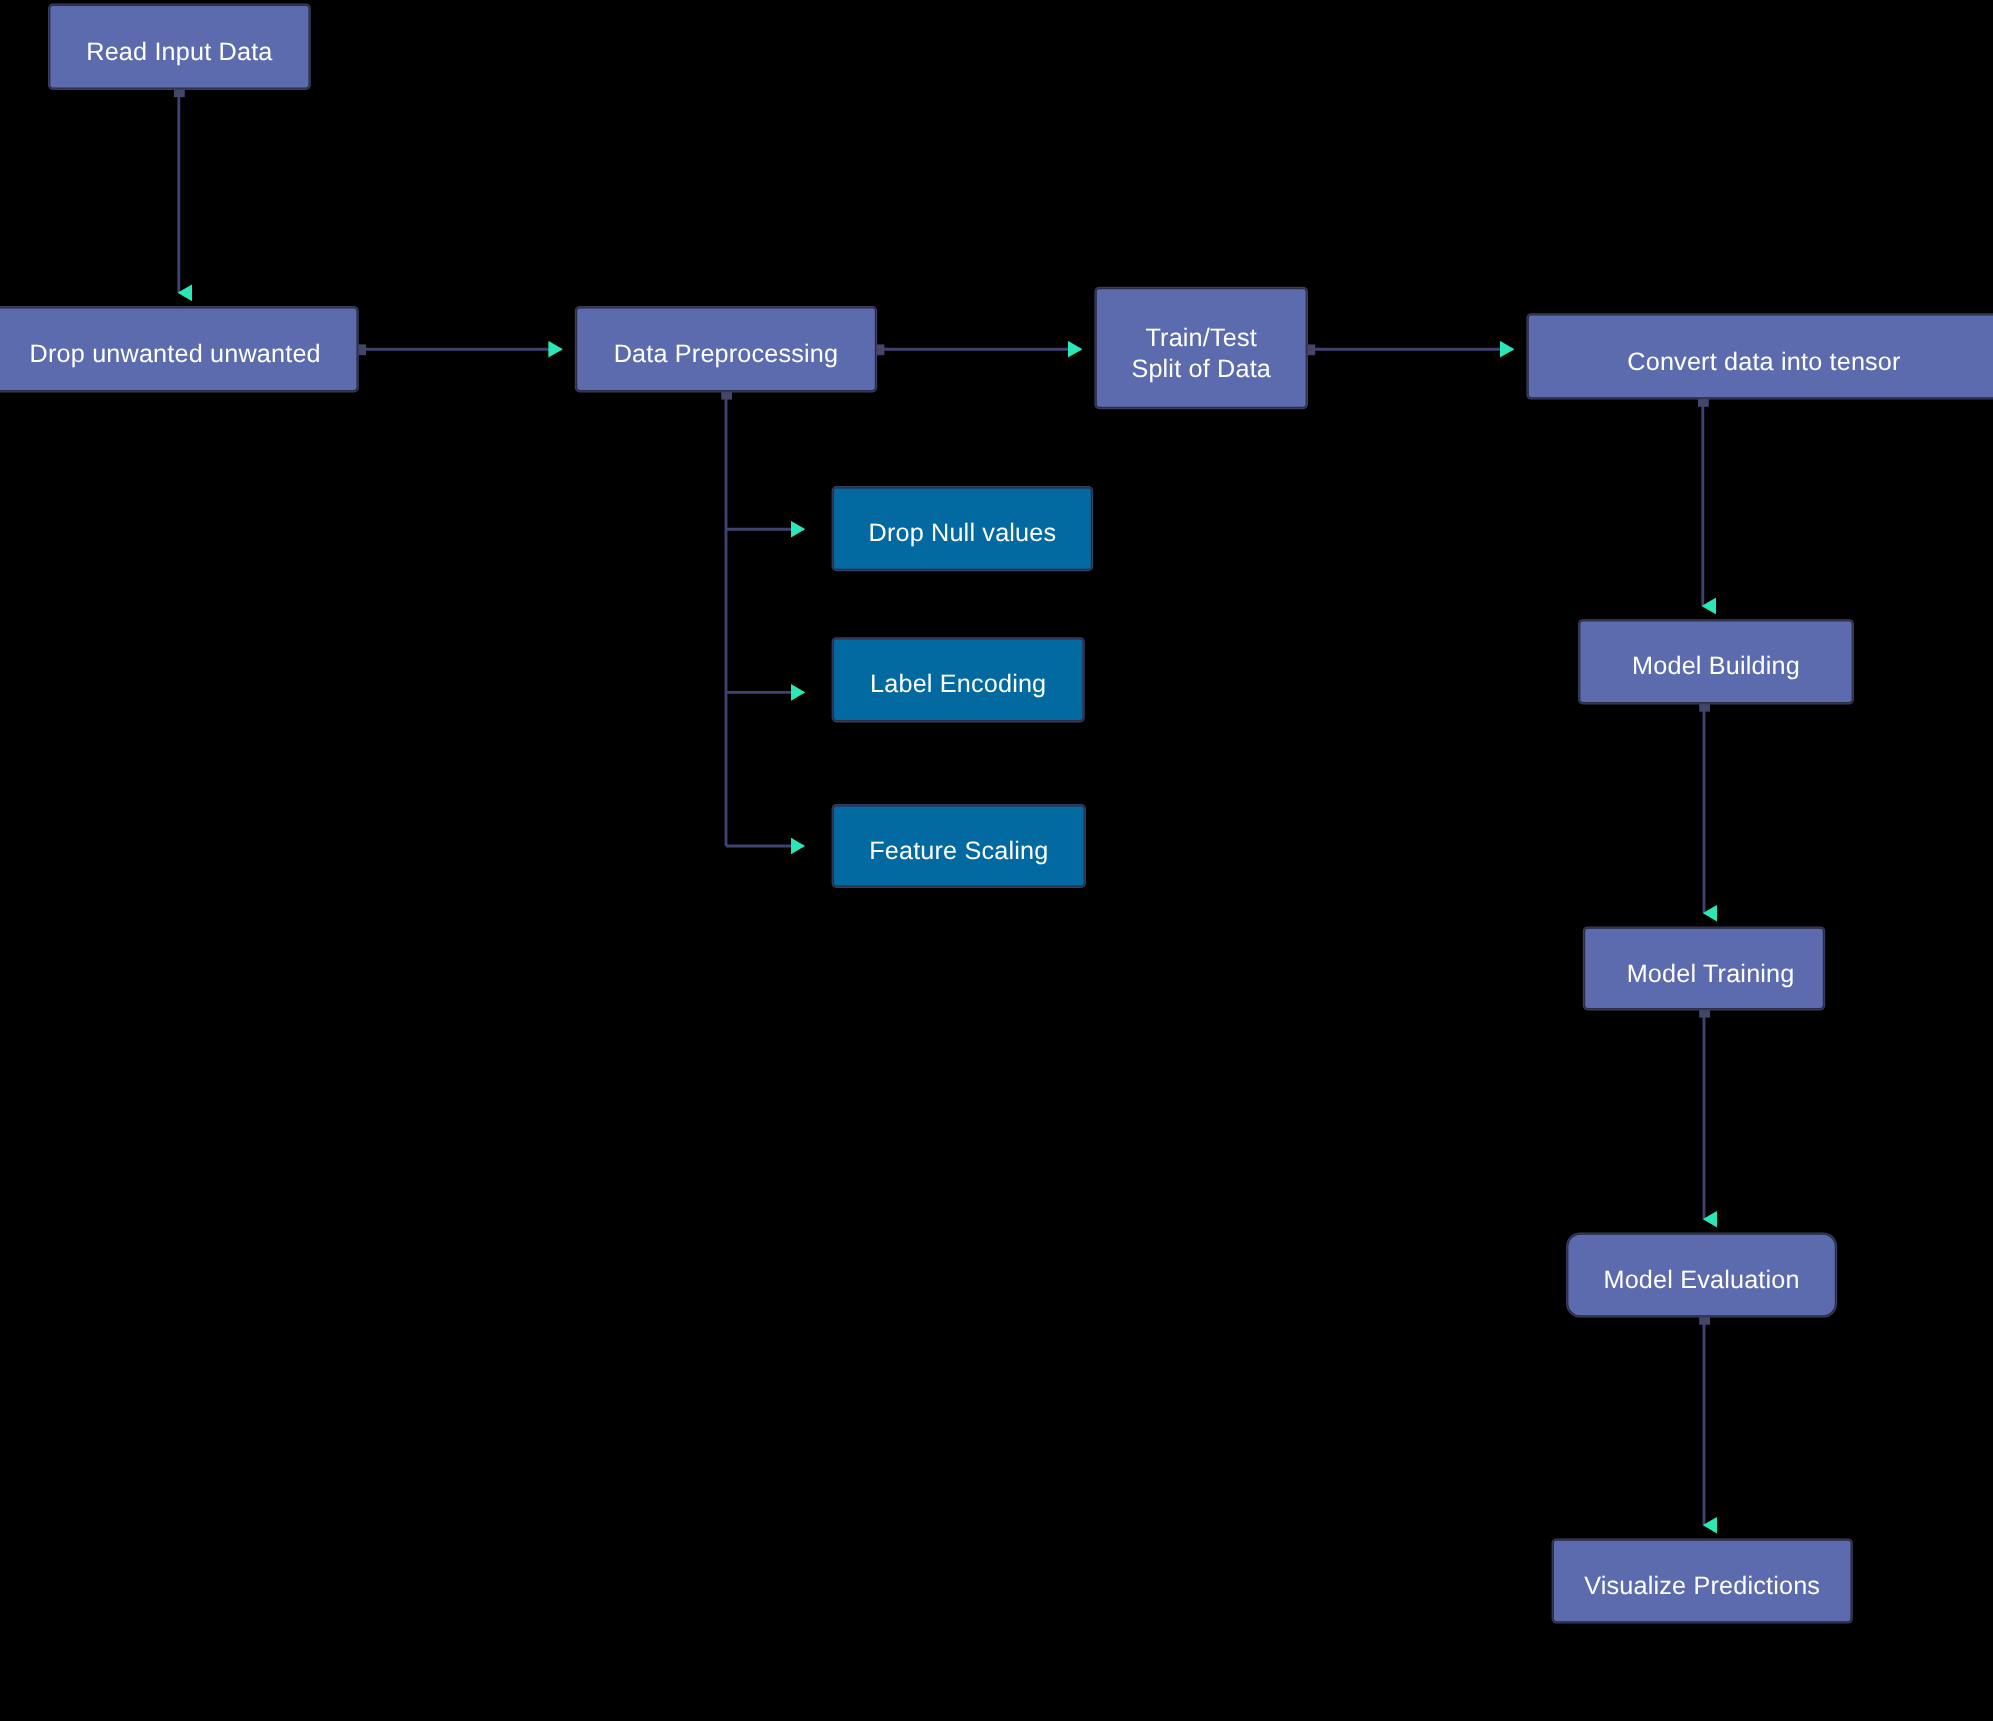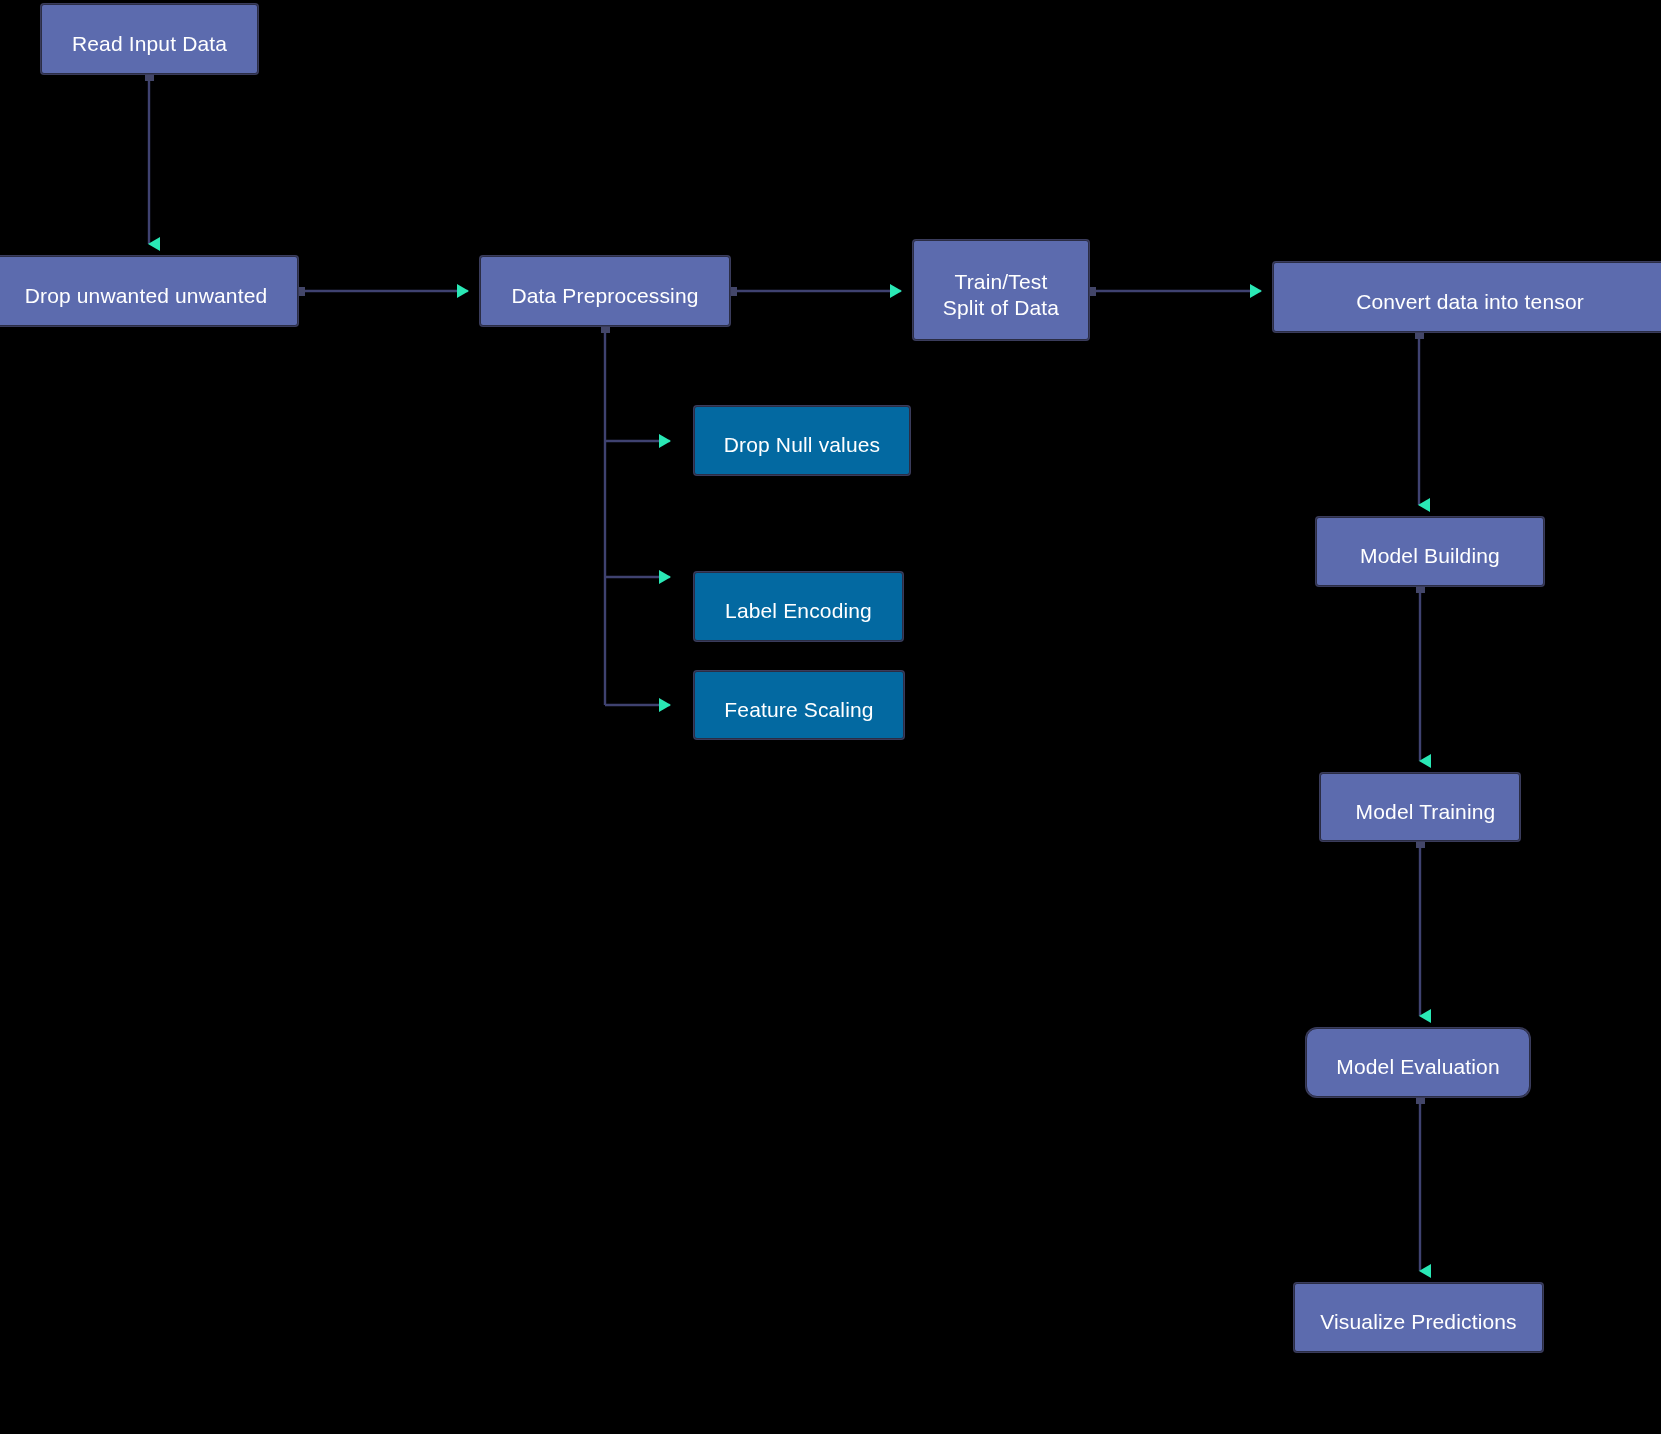--- a/index.html
+++ b/index.html
@@ -119,21 +119,21 @@
   <div class="node purple" style="left: 913px; top: 240px; width: 176px; height: 100px; font-size: 21px;">
     <span class="node-label">Train/Test
 Split of Data</span>
   </div>
   <div class="node purple" style="left: 1273px; top: 262px; width: 394px; height: 70px; font-size: 21px;">
     <span class="node-label">Convert data into tensor</span>
   </div>
   <div class="node teal" style="left: 694px; top: 406px; width: 216px; height: 69px; font-size: 21px;">
     <span class="node-label">Drop Null values</span>
   </div>
-  <div class="node teal" style="left: 694px; top: 572px; width: 209px; height: 69px; font-size: 21px;">
+  <div class="node teal" style="left: 694px; top: 532px; width: 209px; height: 69px; font-size: 21px;">
     <span class="node-label">Label Encoding</span>
   </div>
   <div class="node teal" style="left: 694px; top: 671px; width: 210px; height: 68px; font-size: 21px;">
     <span class="node-label">Feature Scaling</span>
   </div>
   <div class="node purple" style="left: 1316px; top: 517px; width: 228px; height: 69px; font-size: 21px;">
     <span class="node-label">Model Building</span>
   </div>
   <div class="node purple" style="left: 1320px; top: 773px; width: 200px; height: 68px; font-size: 21px; padding-left: 11px;">
     <span class="node-label">Model Training</span>

